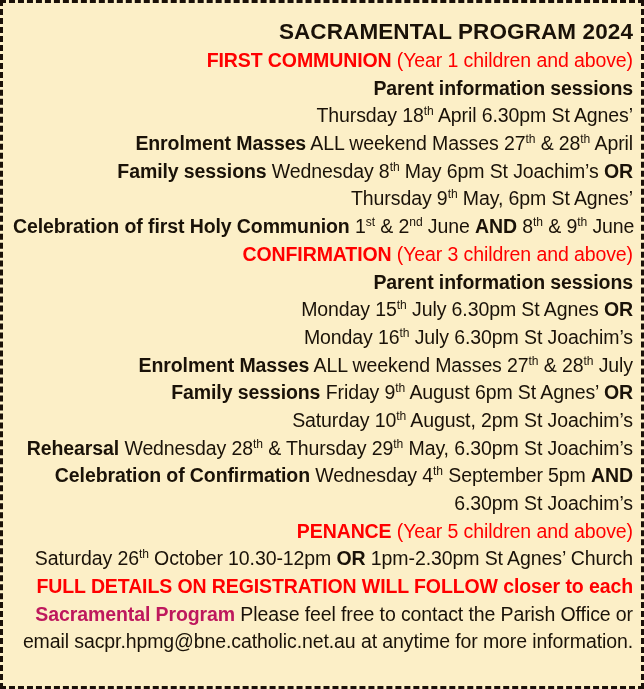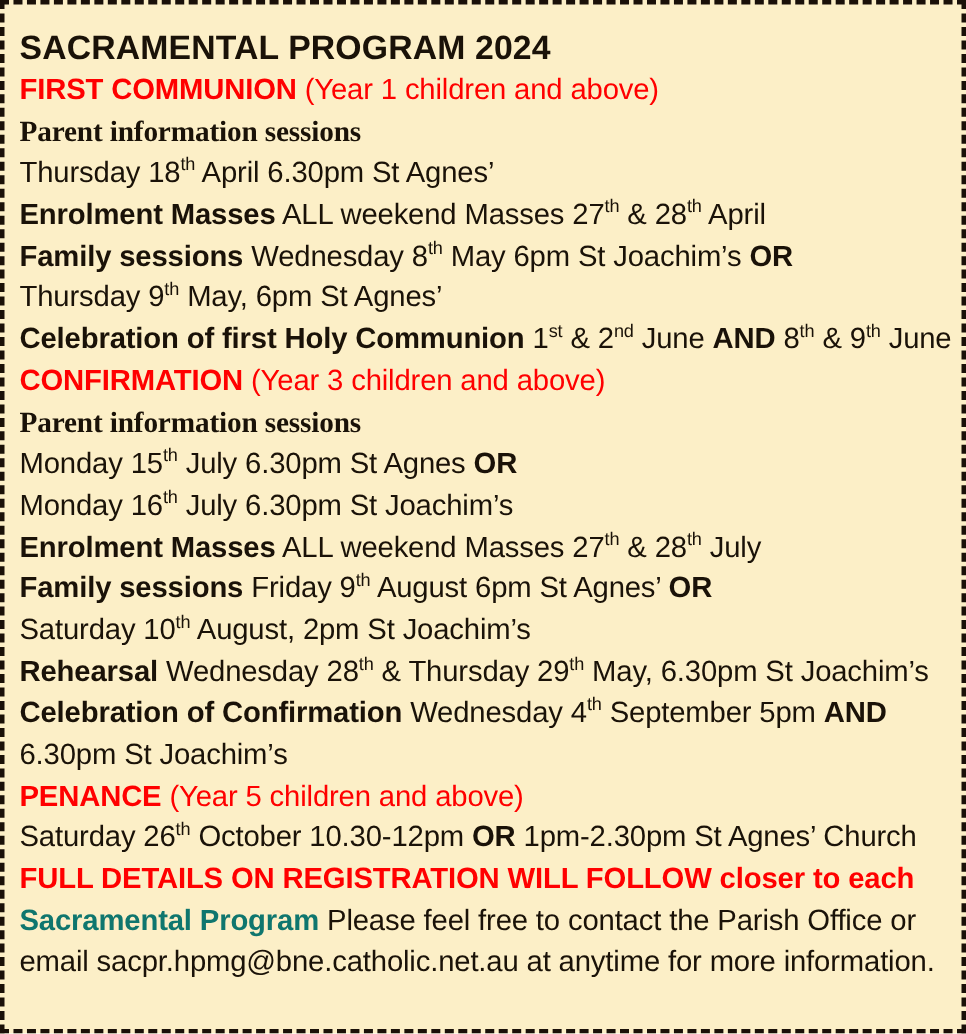--- a/index.html
+++ b/index.html
@@ -13,20 +13,21 @@
   }
 
   #poster {
     position: relative;
     width: 644px;
     height: 689px;
     box-sizing: border-box;
     background: #FCEFC7;
     border: 3px dashed #1a1008;
     overflow: hidden;
+    text-align: right;
   }
 
   .lines {
     position: absolute;
     left: 0;
     top: 0;
     width: 100%;
     padding: 14px 8px 0 10px;
     box-sizing: border-box;
   }
@@ -48,27 +49,26 @@
     letter-spacing: 0.1px;
     height: 30px;
     line-height: 30px;
   }
   .line.heading-red {
     color: #FF0000;
     font-weight: bold;
   }
   .line.bold {
     font-weight: bold;
-    font-family: Liberation Serif, serif;
   }
 
   
   .b   { font-weight: bold; margin-top: 24px; }
   .n   { font-weight: normal; }
-  .red { color: #0f766e; }
+  .red { color: #be185d; }
 
   sup {
     font-size: 0.62em;
     vertical-align: super;
     line-height: 0;
   }
 </style>
 </head>
 <body>
 

